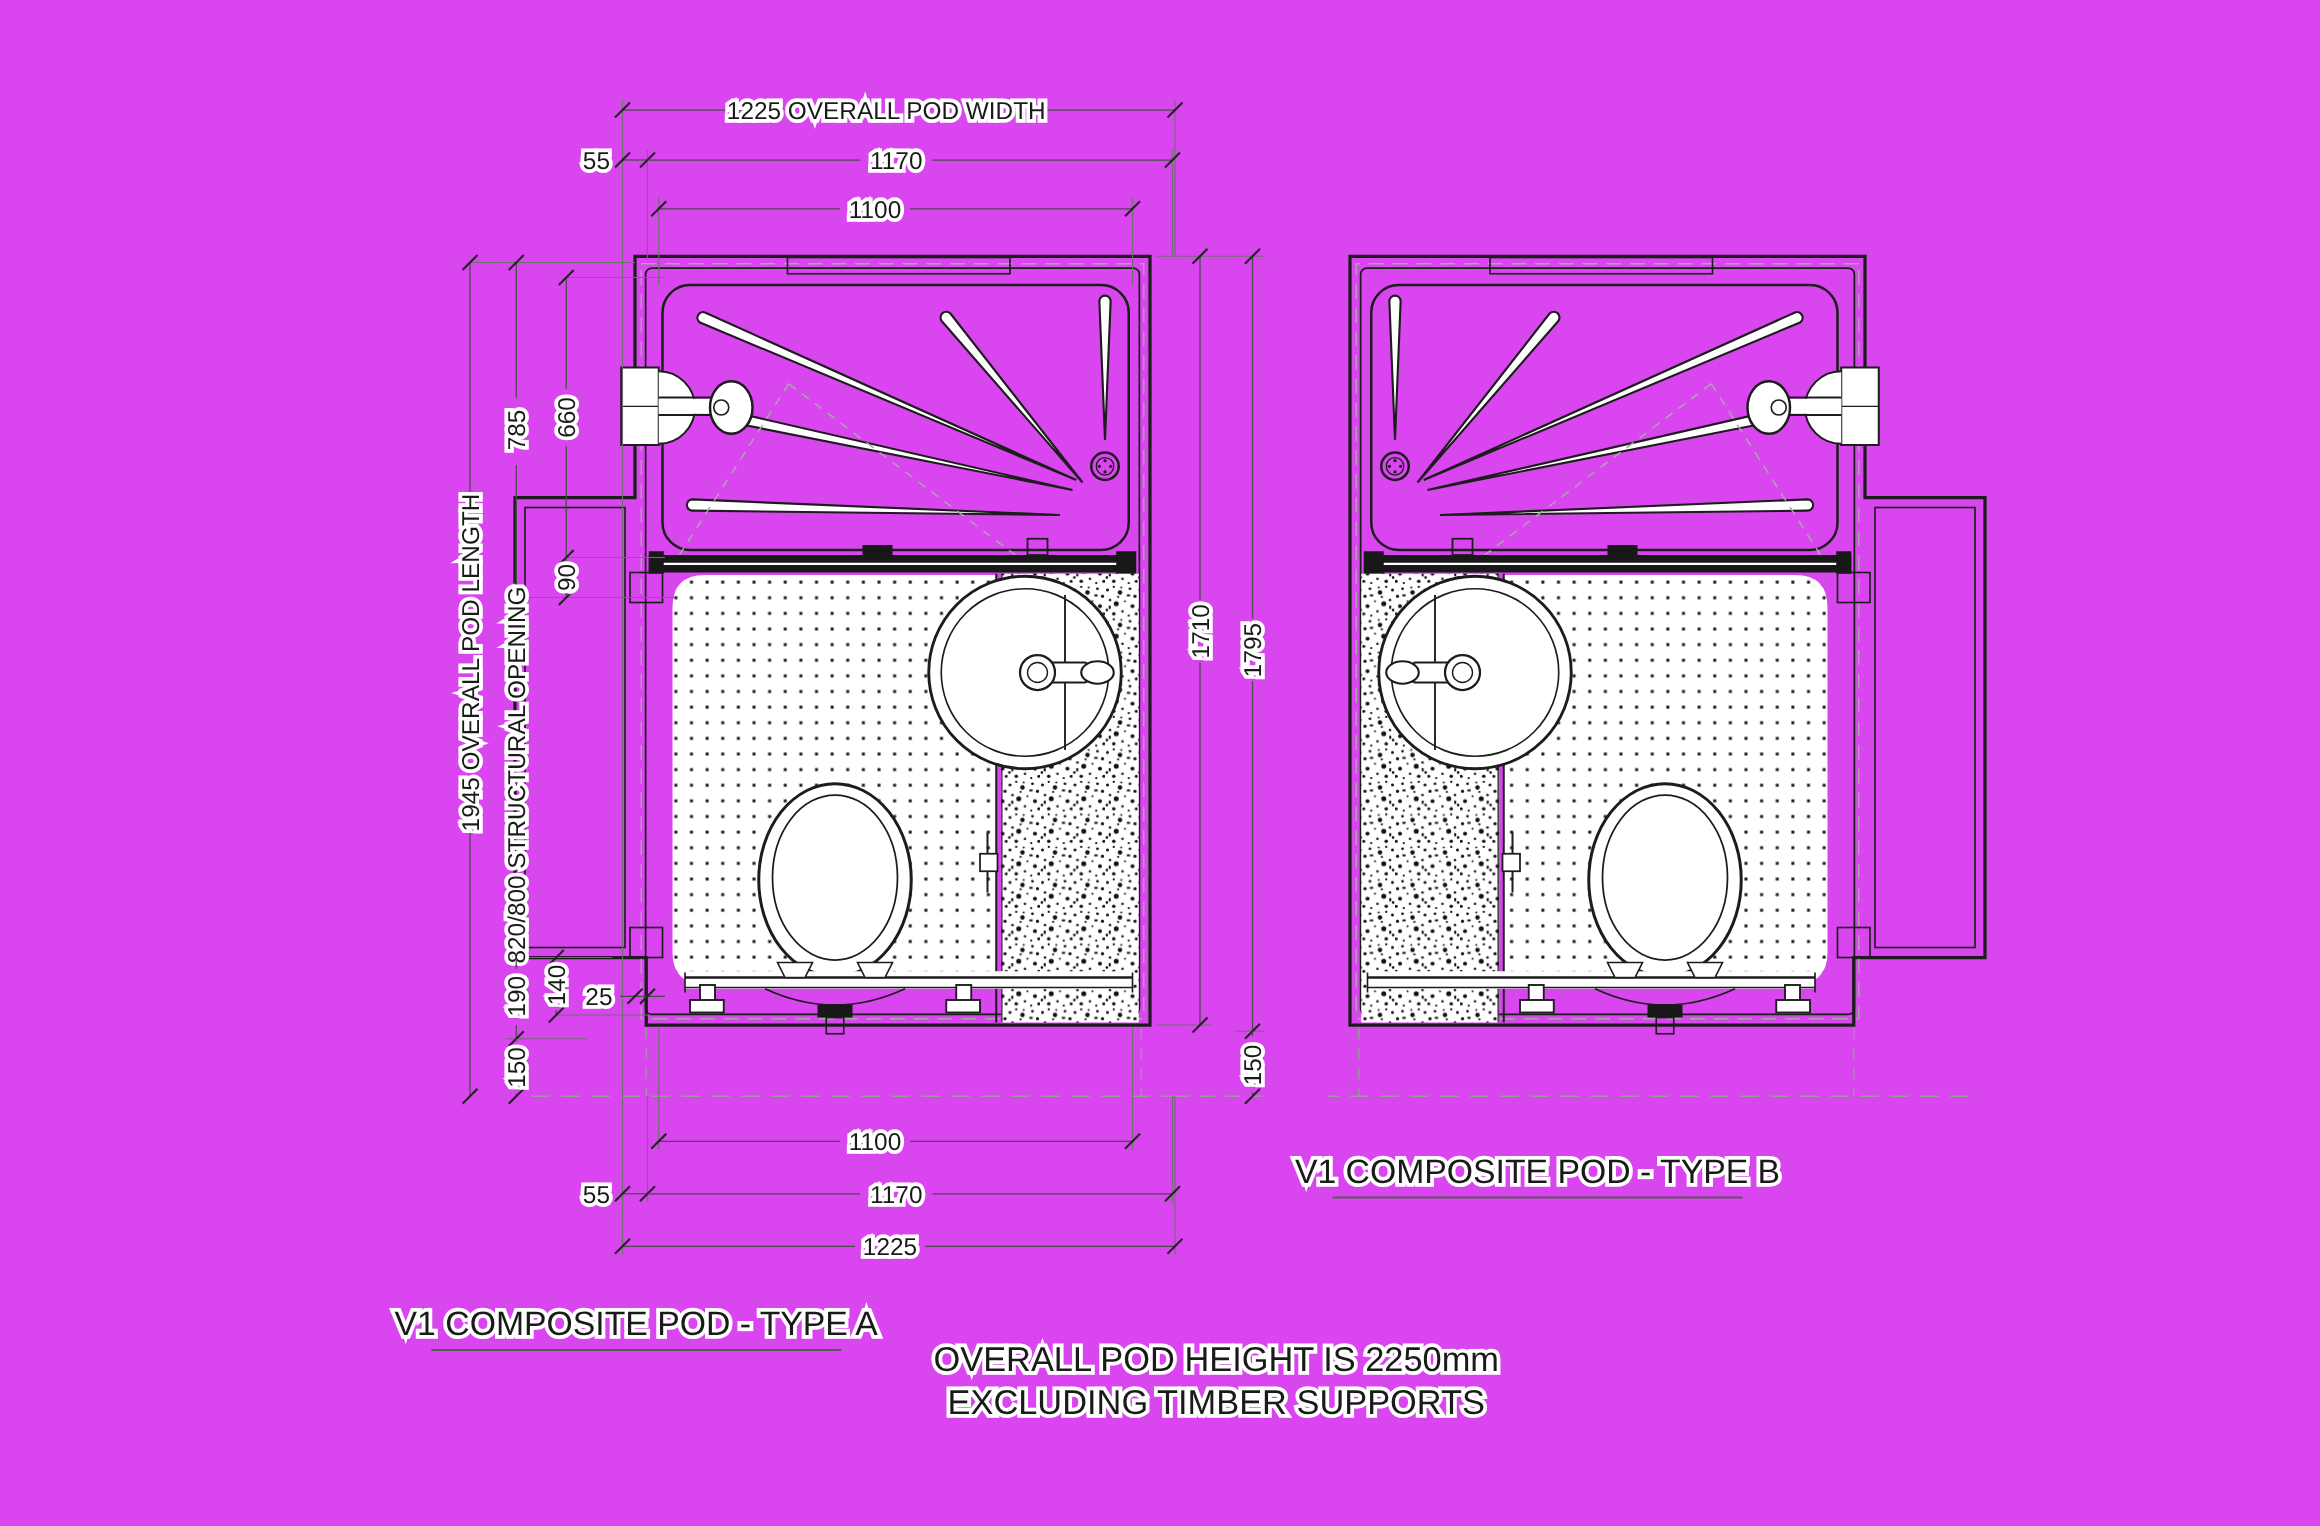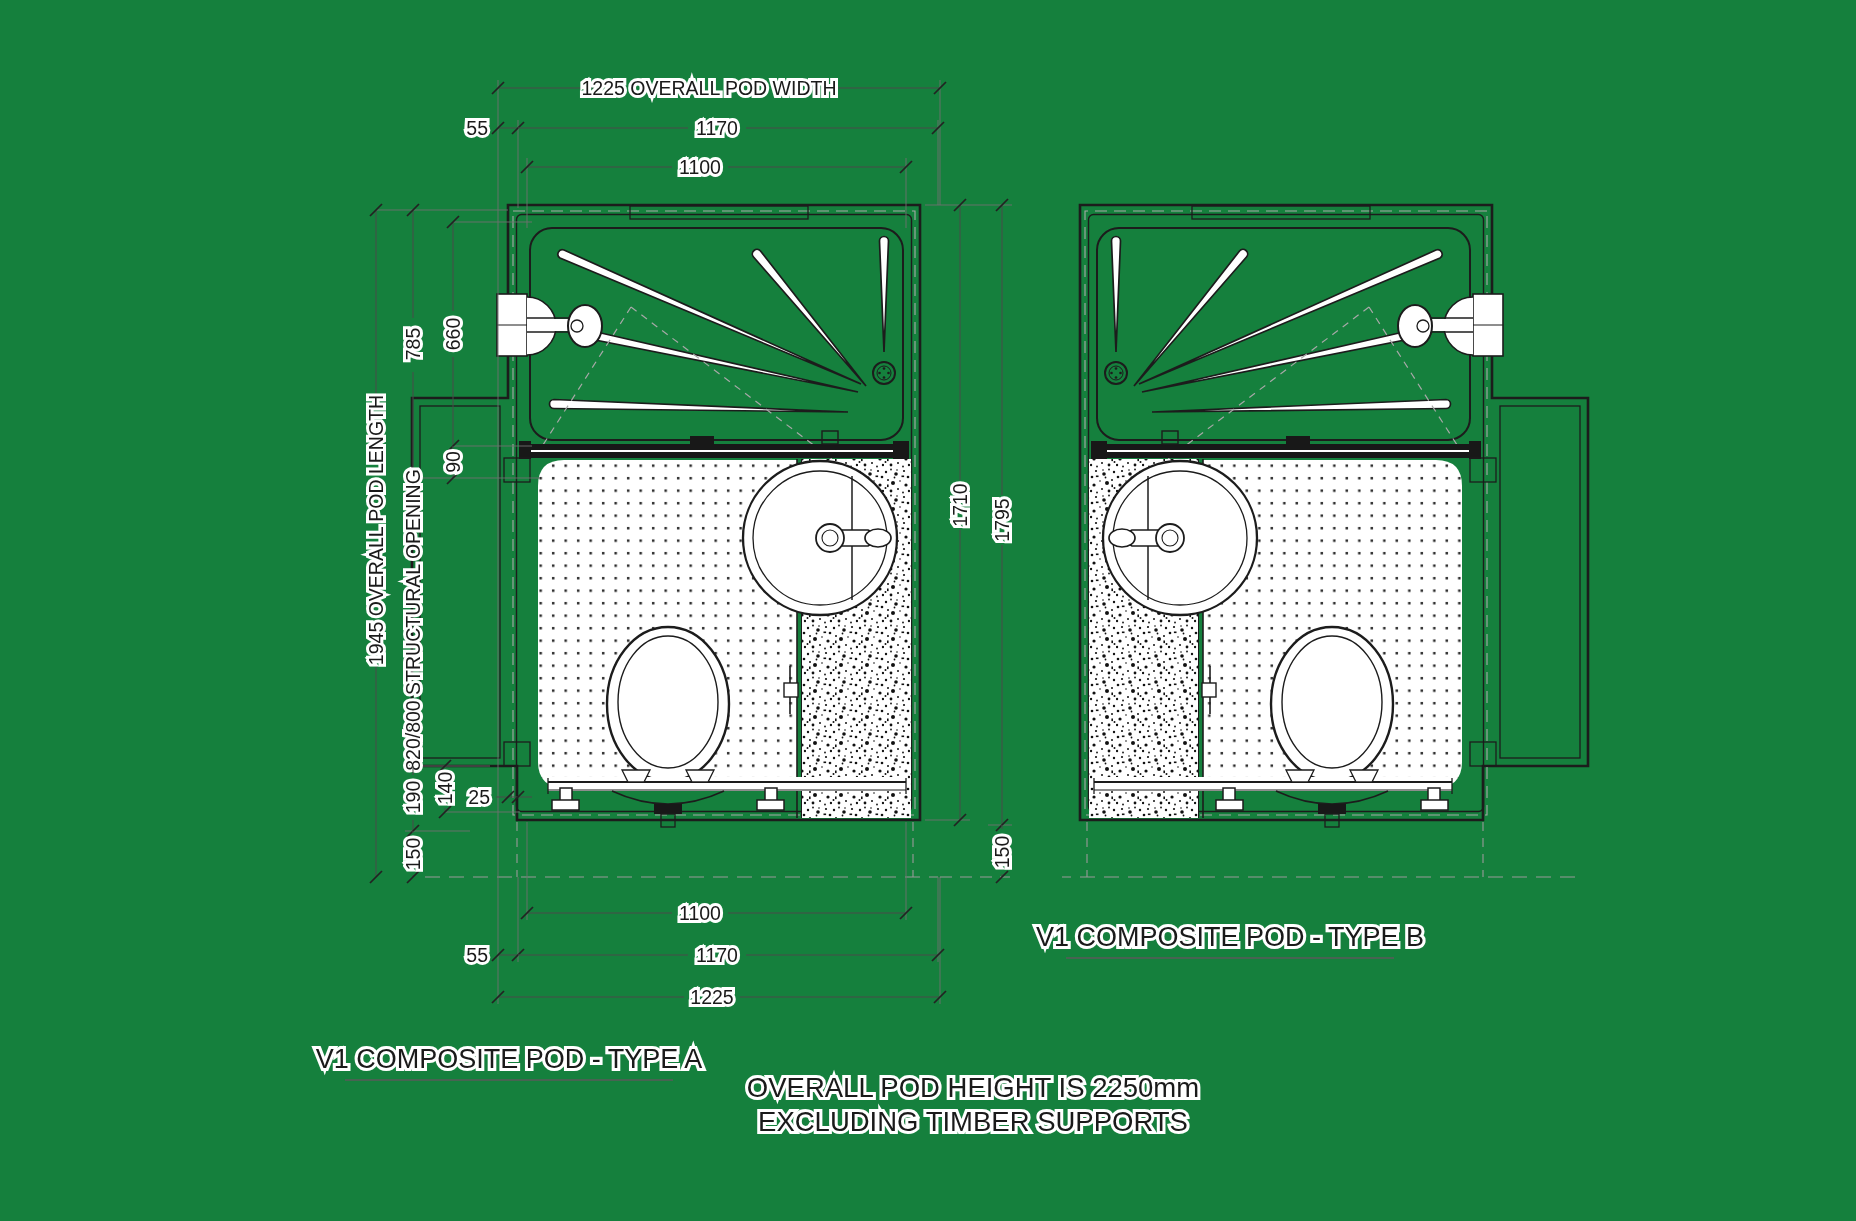--- a/index.html
+++ b/index.html
@@ -1,16 +1,16 @@
 <!DOCTYPE html>
 <html><head>
 <meta charset="utf-8">
 <style>
   html,body{margin:0;padding:0;background:#ffffff;}
-  .page{position:relative;width:1856px;height:1221px;background:#15803d;overflow:hidden;
+  .page{position:relative;width:1856px;height:1221px;background:#d946ef;overflow:hidden;
         font-family:"Liberation Sans",sans-serif;}
   svg{position:absolute;left:0;top:0;}
   text{fill:#1a1a1a;font-family:"Liberation Sans",sans-serif;}
   .dimtxt{font-size:19.5px;paint-order:stroke;stroke:#ffffff;stroke-width:6px;font-weight:400;letter-spacing:0px;}
   .titletxt{font-size:27px;paint-order:stroke;stroke:#ffffff;stroke-width:6px;}
   .notetxt{font-size:27.5px;paint-order:stroke;stroke:#ffffff;stroke-width:6px;}
   .thin{stroke:#6f6f6f;stroke-width:0.9;}
   .dimline{stroke:#4a4a4a;stroke-width:1;}
   .tick{stroke:#222;stroke-width:1.7;}
   .ln{stroke:#1c1c1c;fill:none;}

